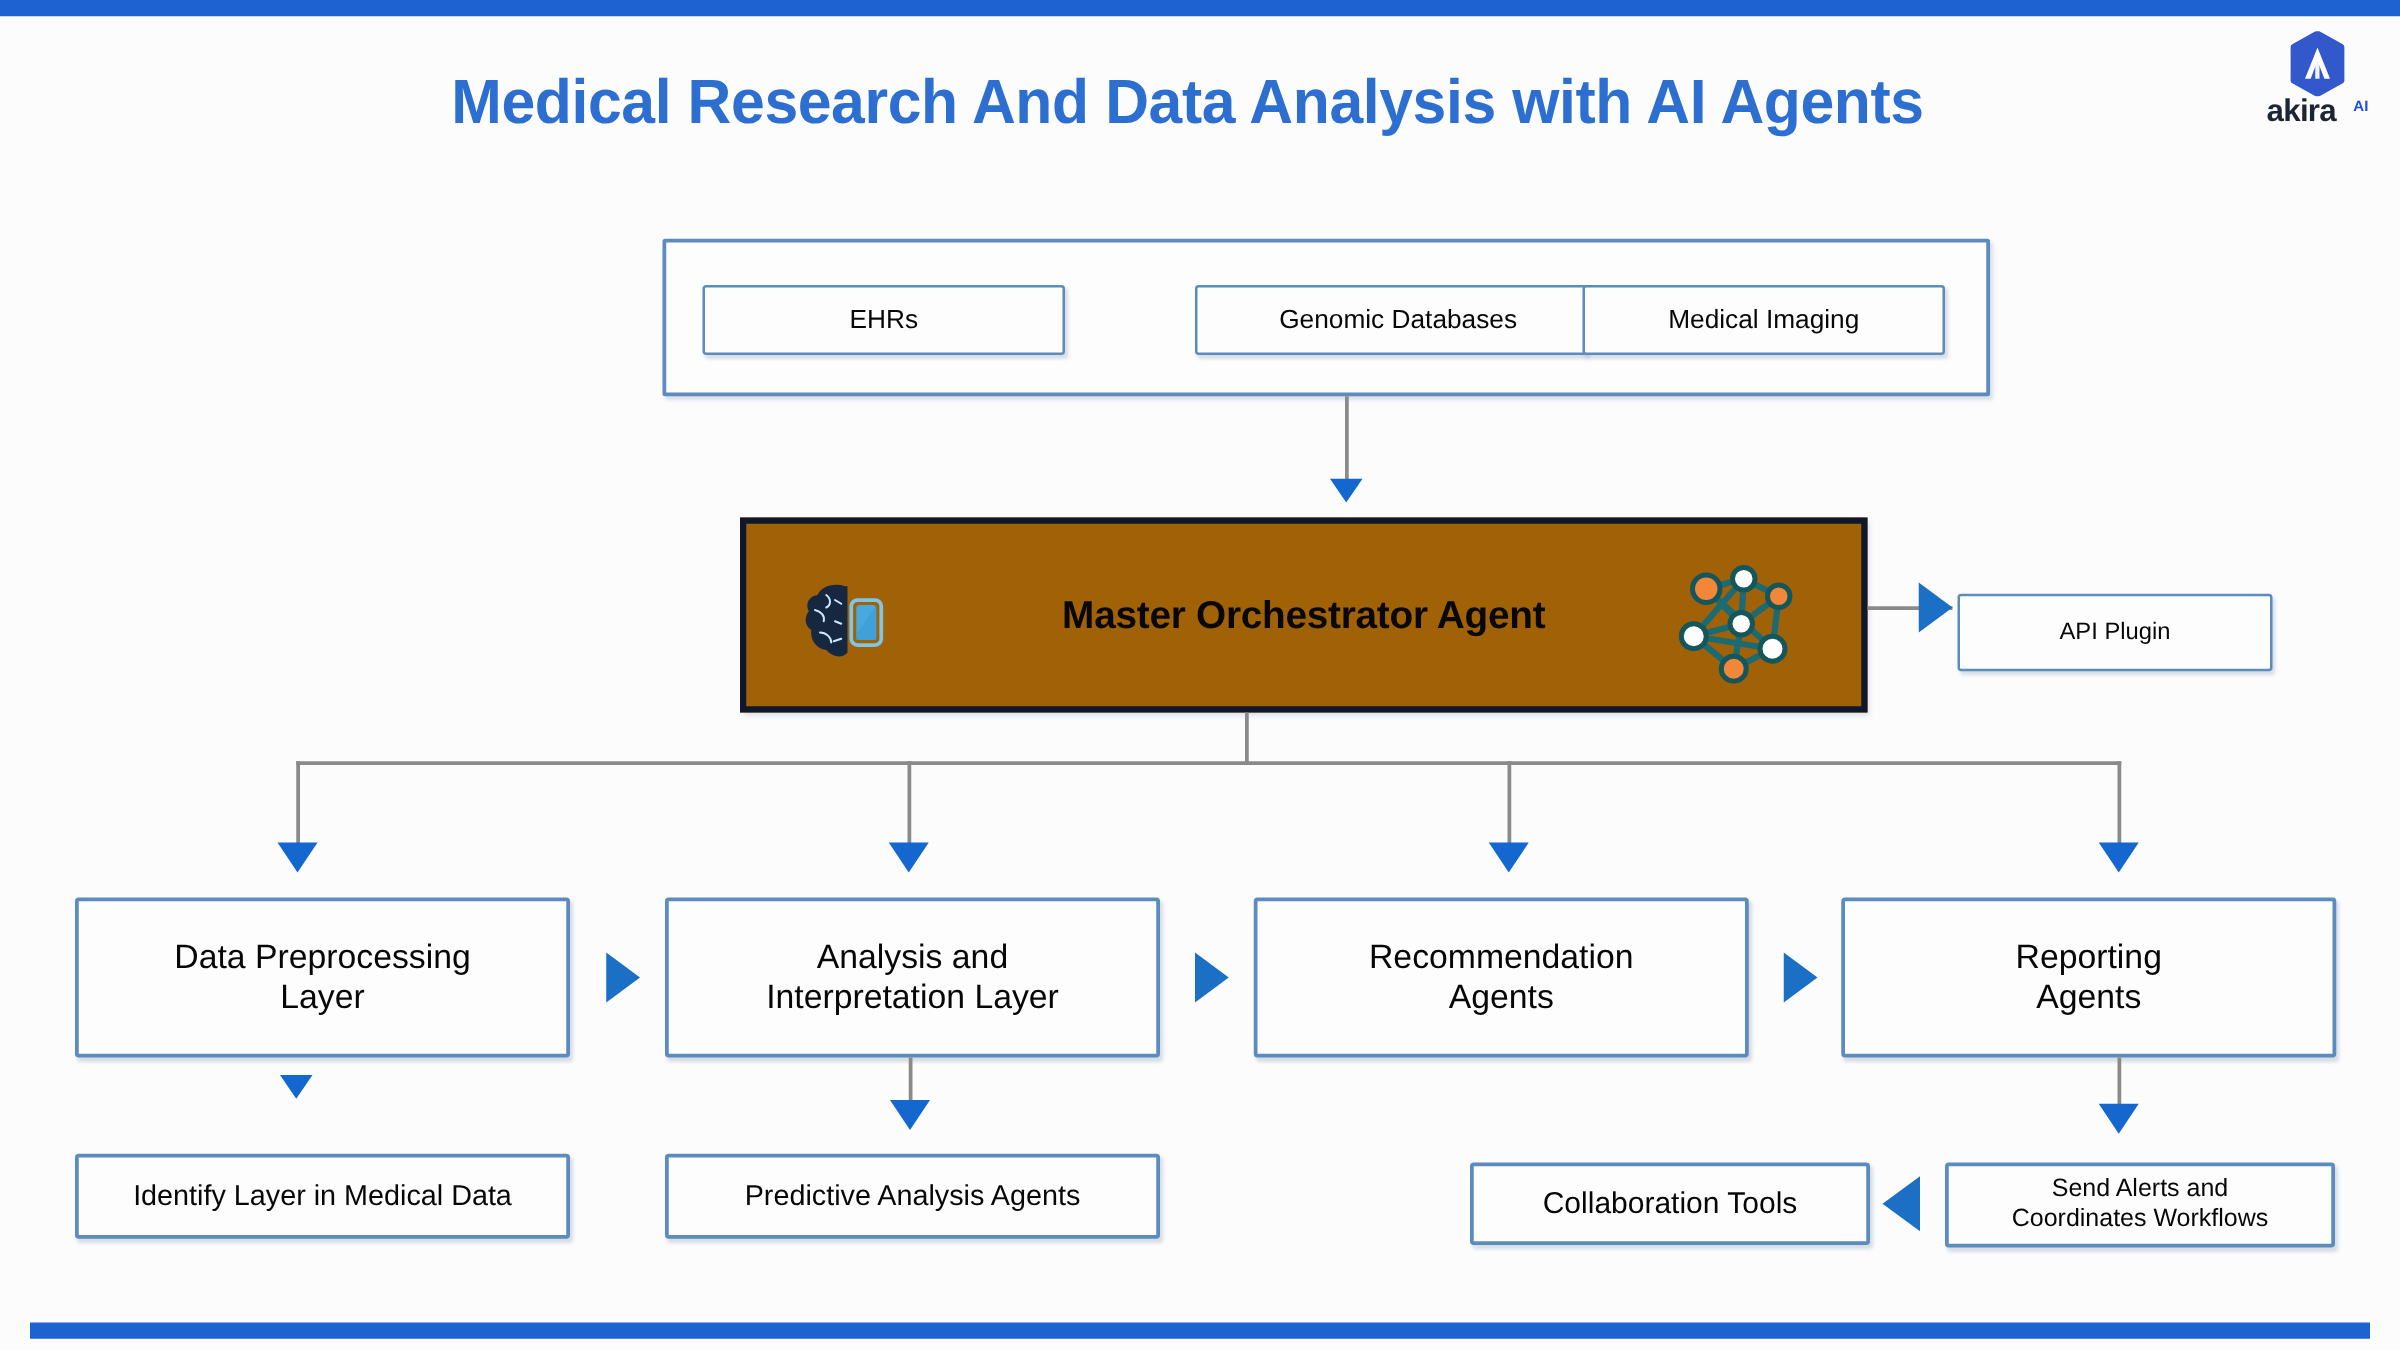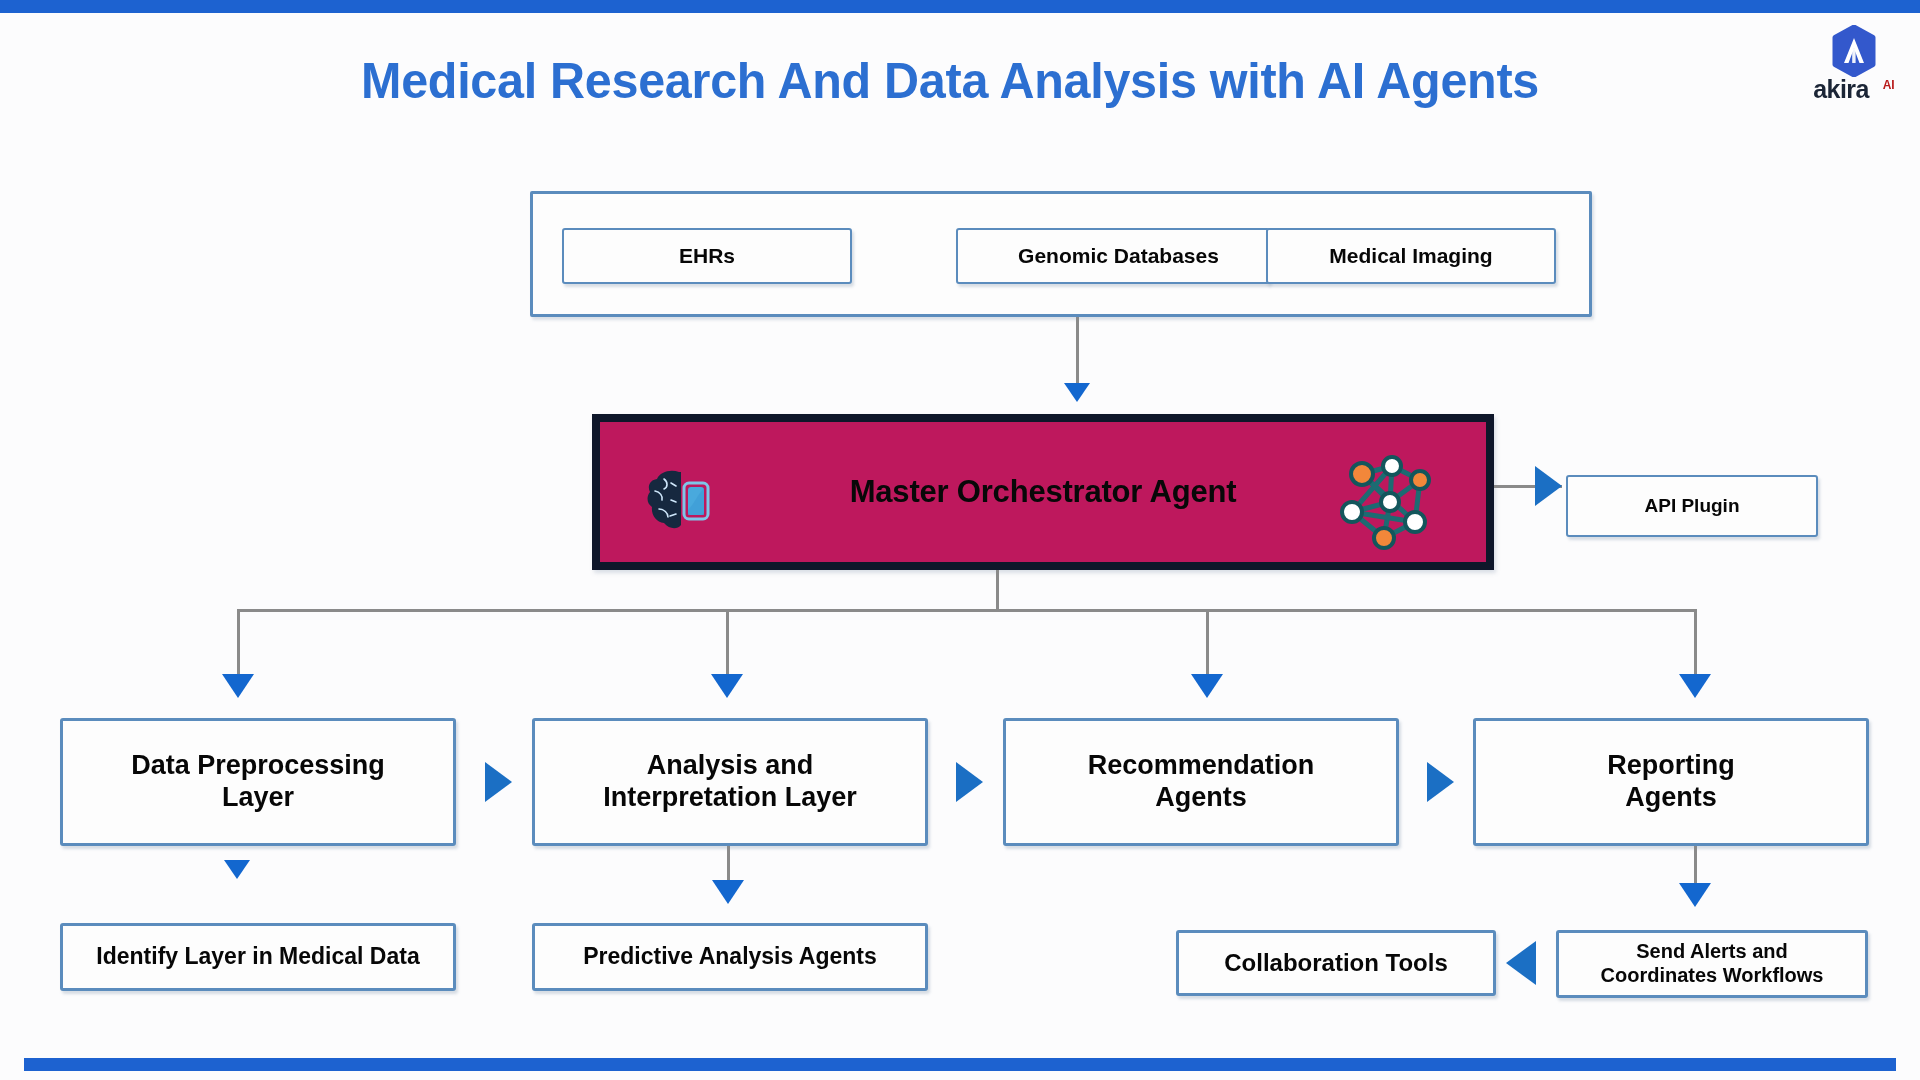--- a/index.html
+++ b/index.html
@@ -67,58 +67,58 @@
   .logo .brand {
     font-size: 25px;
     font-weight: 700;
     color: #1b2536;
     letter-spacing: -0.6px;
     line-height: 1;
   }
   .logo .brand-sup {
     font-size: 12px;
     font-weight: 700;
-    color: #b91c1c;
+    color: #1d4ed8;
     line-height: 1;
     margin-top: 2px;
   }
 
   
   .node {
     position: absolute;
     background: #fdfdfd;
     border: 3px solid #5b8cbd;
     border-radius: 3px;
     display: flex;
     align-items: center;
     justify-content: center;
     text-align: center;
     color: #070707;
-    font-weight: 700;
+    font-weight: 400;
     font-family: "Liberation Sans Narrow", "Liberation Sans", sans-serif;
     box-shadow: 2px 3px 3px rgba(120,140,165,0.28);
     line-height: 1.18;
   }
 
   .node.thin { border-width: 2px; }
 
   
   .group-box {
     position: absolute;
     background: #fdfdfd;
     border: 3px solid #5b8cbd;
     border-radius: 2px;
     box-shadow: 2px 3px 3px rgba(120,140,165,0.25);
   }
 
   
   .orchestrator {
     position: absolute;
-    background: #be185d;
-    border: 8px solid #0f172a;
+    background: #a16207;
+    border: 5px solid #0f172a;
     box-shadow: 2px 3px 4px rgba(120,140,165,0.25);
   }
   .orchestrator .label {
     position: absolute;
     left: 0; right: 0; top: 50%;
     transform: translateY(-50%);
     text-align: center;
     font-size: 31px;
     font-weight: 700;
     color: #080808;

